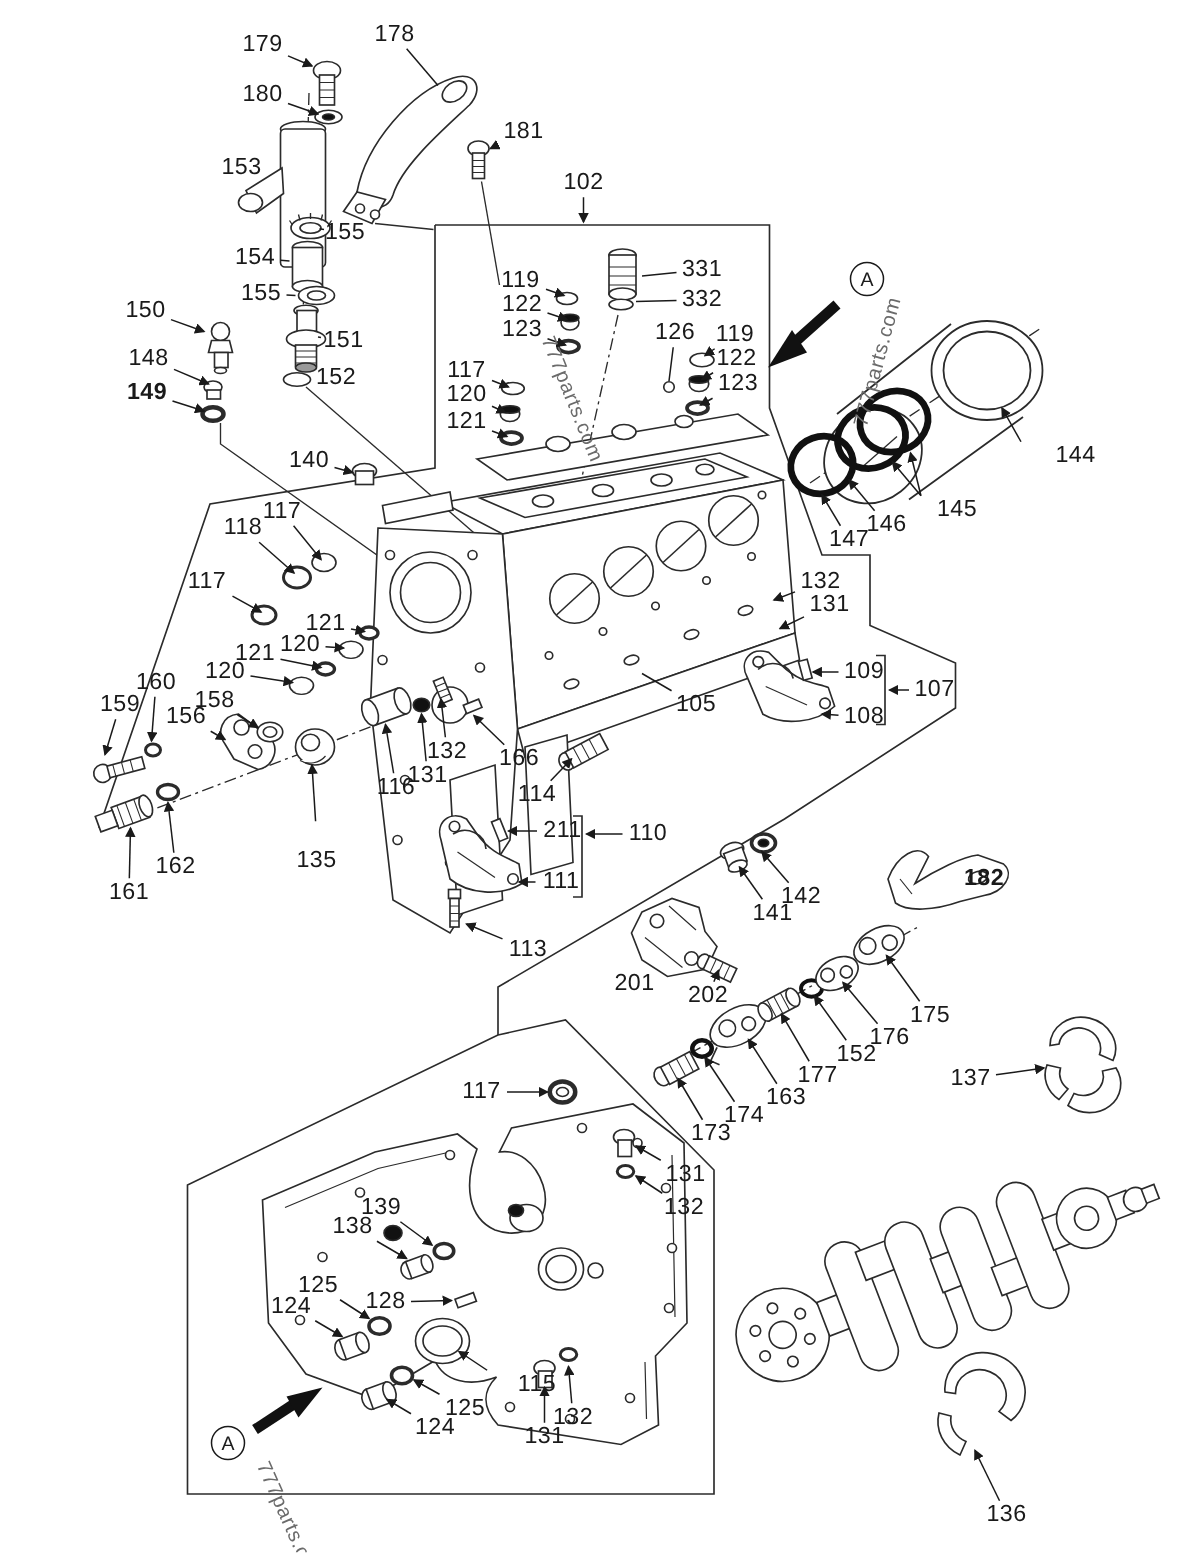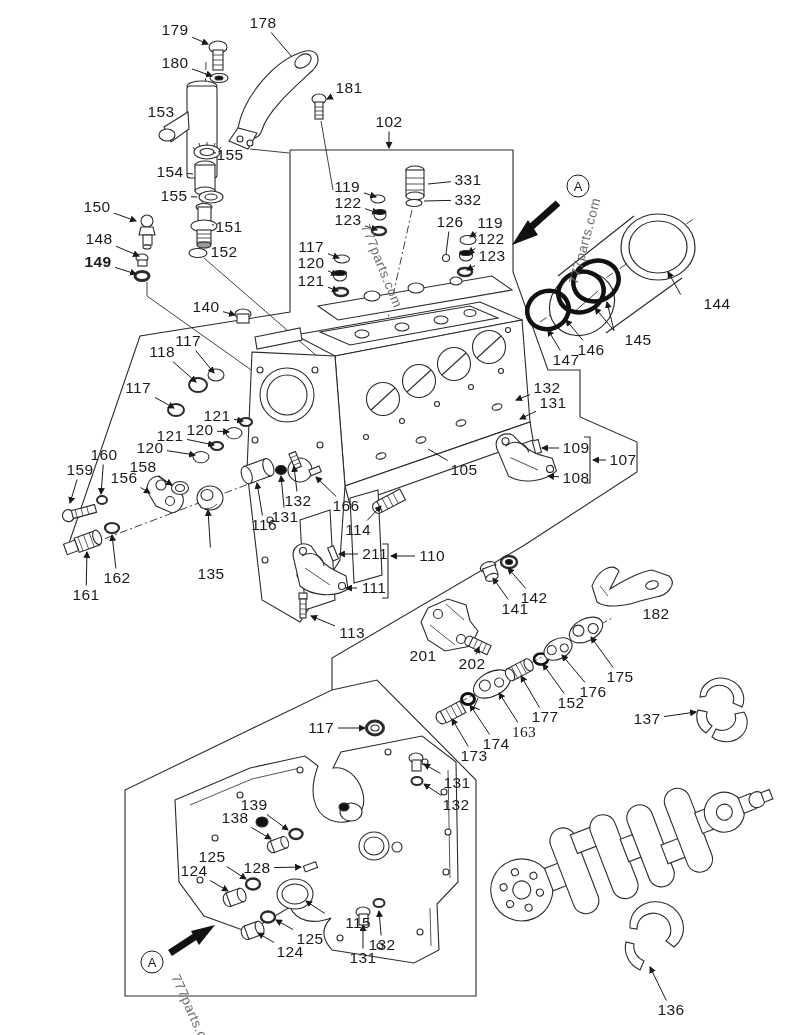--- a/index.html
+++ b/index.html
@@ -553,26 +553,26 @@
       <span class="callout" style="left: 623px; top: 460px;">107</span>
       <span class="callout" style="left: 576px; top: 478px;">108</span>
       <span class="callout" style="left: 375px; top: 554px;">211</span>
       <span class="callout" style="left: 432px; top: 556px;">110</span>
       <span class="callout" style="left: 374px; top: 588px;">111</span>
       <span class="callout" style="left: 352px; top: 633px;">113</span>
       <span class="callout" style="left: 515px; top: 609px;">141</span>
       <span class="callout" style="left: 534px; top: 598px;">142</span>
       <span class="callout" style="left: 423px; top: 656px;">201</span>
       <span class="callout" style="left: 472px; top: 664px;">202</span>
-      <span class="callout" style="left: 656px; top: 614px;">182</span>
+      <span class="callout" style="left: 656px; top: 586px; font-weight: bold;">182</span>
       <span class="callout" style="left: 620px; top: 677px; text-align: center;">175</span>
       <span class="callout" style="left: 593px; top: 692px;">176</span>
       <span class="callout" style="left: 571px; top: 703px;">152</span>
       <span class="callout" style="left: 545px; top: 717px;">177</span>
-      <span class="callout" style="left: 524px; top: 732px; font-family: Liberation Serif, serif;">163</span>
+      <span class="callout" style="left: 524px; top: 732px;">163</span>
       <span class="callout" style="left: 496px; top: 744px;">174</span>
       <span class="callout" style="left: 474px; top: 756px;">173</span>
       <span class="callout" style="left: 647px; top: 719px;">137</span>
       <span class="callout" style="left: 321px; top: 728px;">117</span>
       <span class="callout" style="left: 457px; top: 783px;">131</span>
       <span class="callout" style="left: 456px; top: 805px;">132</span>
       <span class="callout" style="left: 254px; top: 805px;">139</span>
       <span class="callout" style="left: 235px; top: 818px;">138</span>
       <span class="callout" style="left: 212px; top: 857px;">125</span>
       <span class="callout" style="left: 194px; top: 871px;">124</span>

